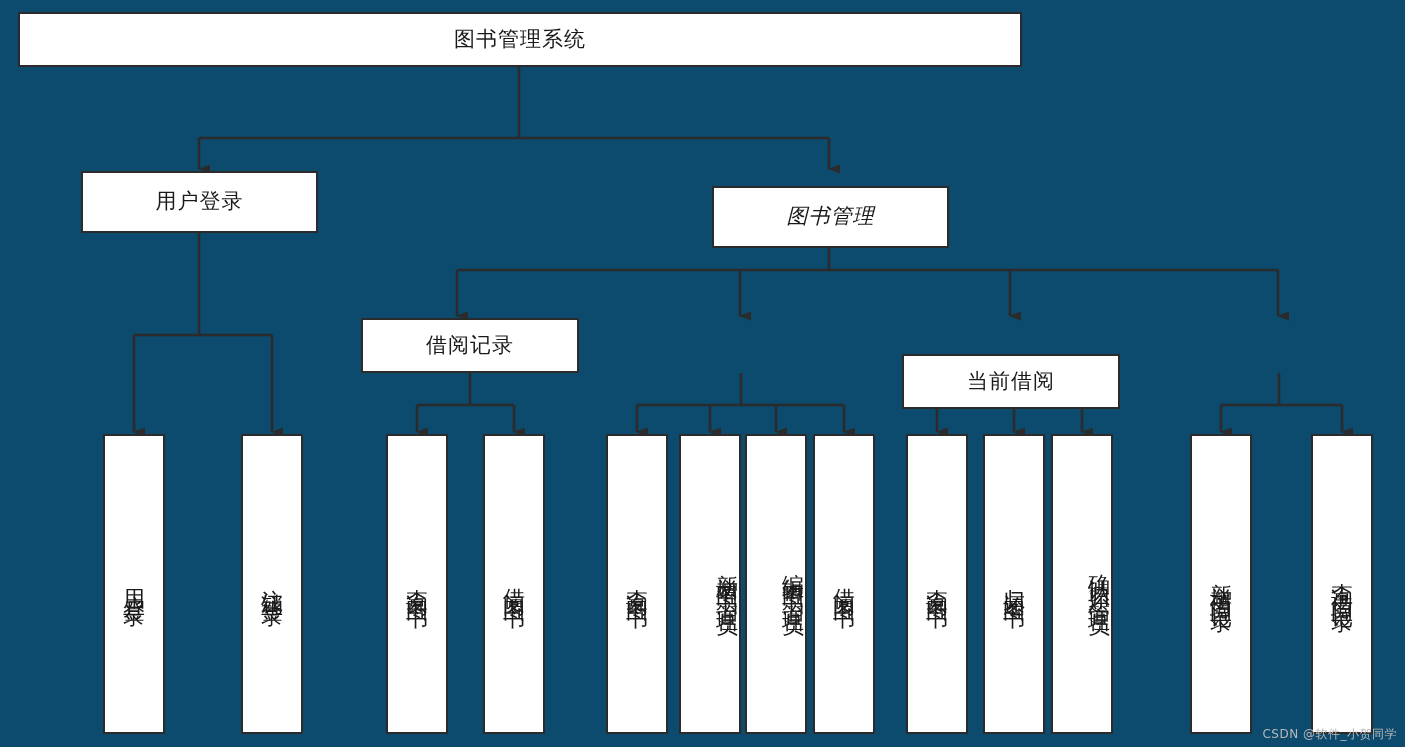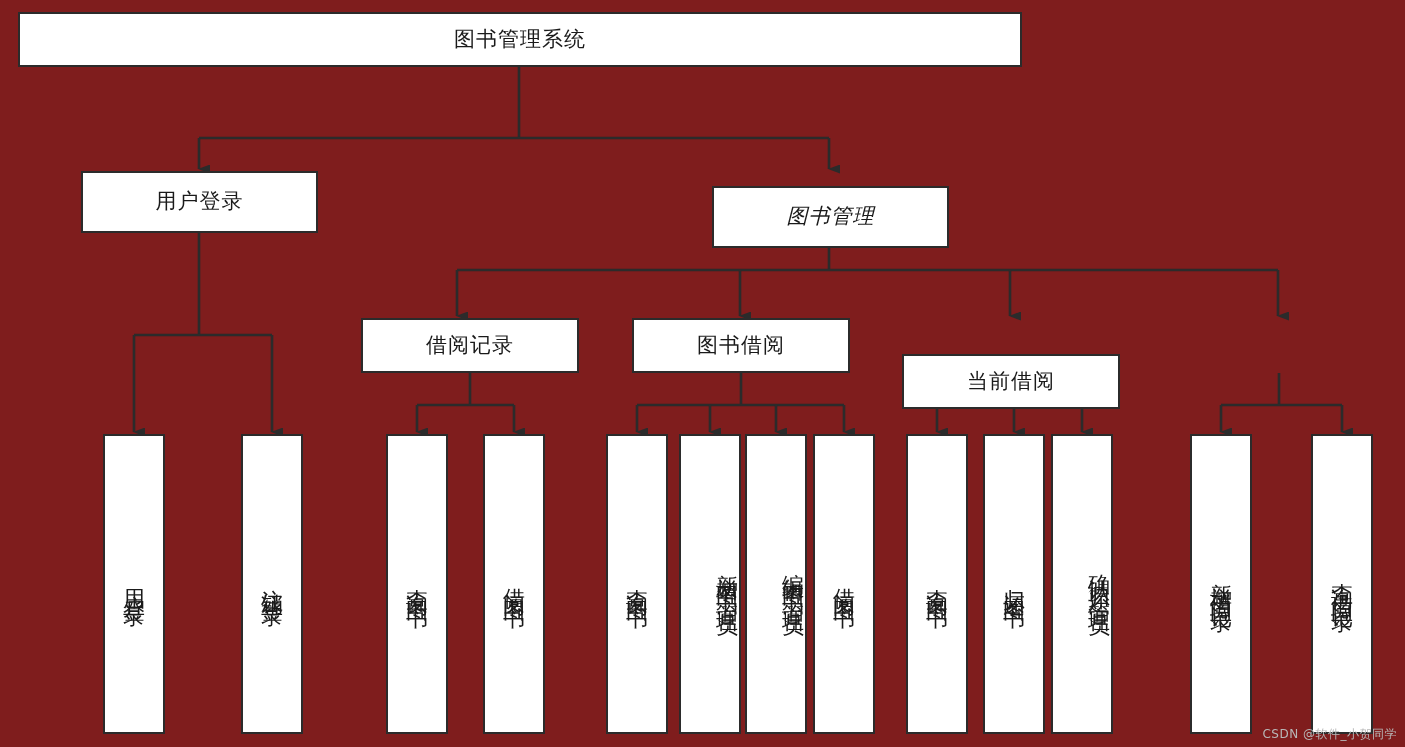--- a/index.html
+++ b/index.html
@@ -7,21 +7,21 @@
     padding: 0;
     background: #ffffff;
   }
   body {
     font-family: "DejaVu Sans", "Liberation Sans", sans-serif;
   }
   #canvas {
     position: relative;
     width: 1405px;
     height: 747px;
-    background: #7f1d1d;
+    background: #0c4a6e;
     overflow: hidden;
   }
   #wires {
     position: absolute;
     left: 0;
     top: 0;
     width: 1405px;
     height: 747px;
     pointer-events: none;
   }
@@ -134,23 +134,20 @@
   <div class="node horiz" style="left: 81px; top: 171px; width: 237px; height: 62px;">
     <span>用户登录</span>
   </div>
   <div class="node horiz" style="left: 712px; top: 186px; width: 237px; height: 62px; font-style: italic;">
     <span>图书管理</span>
   </div>
 
   <div class="node horiz" style="left: 361px; top: 318px; width: 218px; height: 55px;">
     <span>借阅记录</span>
   </div>
-  <div class="node horiz" style="left: 632px; top: 318px; width: 218px; height: 55px;">
-    <span>图书借阅</span>
-  </div>
   <div class="node horiz" style="left: 902px; top: 318px; width: 218px; height: 55px; margin-top: 36px;">
     <span>当前借阅</span>
   </div>
 
   <div class="node vert center" style="left: 103px; top: 434px; width: 62px; height: 300px;">
     <span class="vtext">用户登录</span>
   </div>
   <div class="node vert center" style="left: 241px; top: 434px; width: 62px; height: 300px;">
     <span class="vtext">注销登录</span>
   </div>

